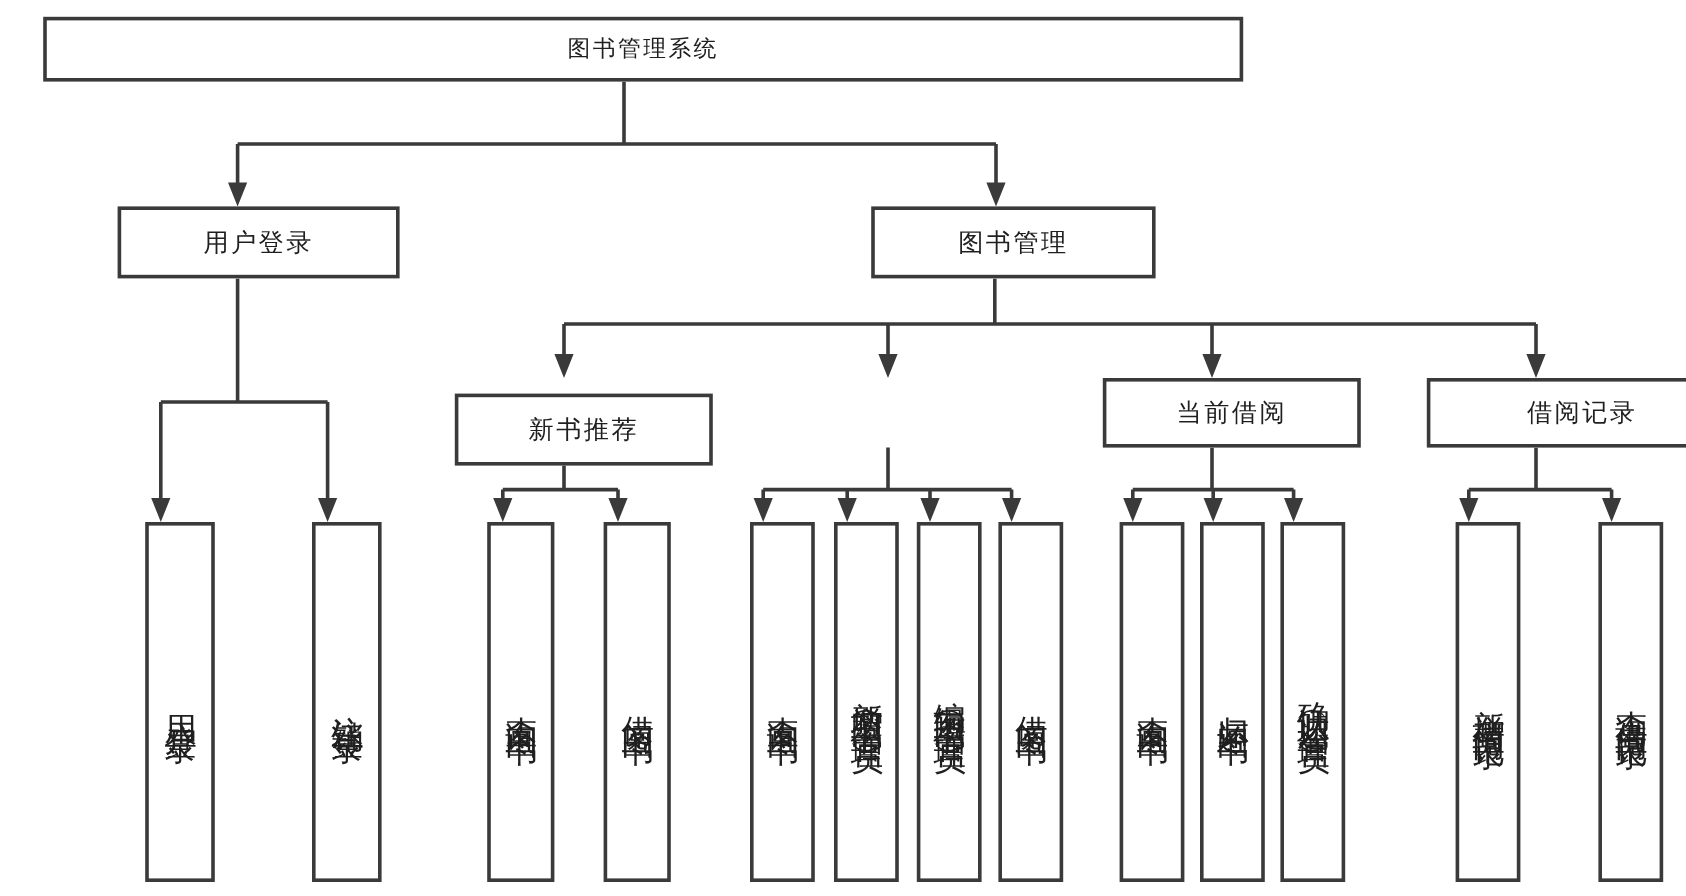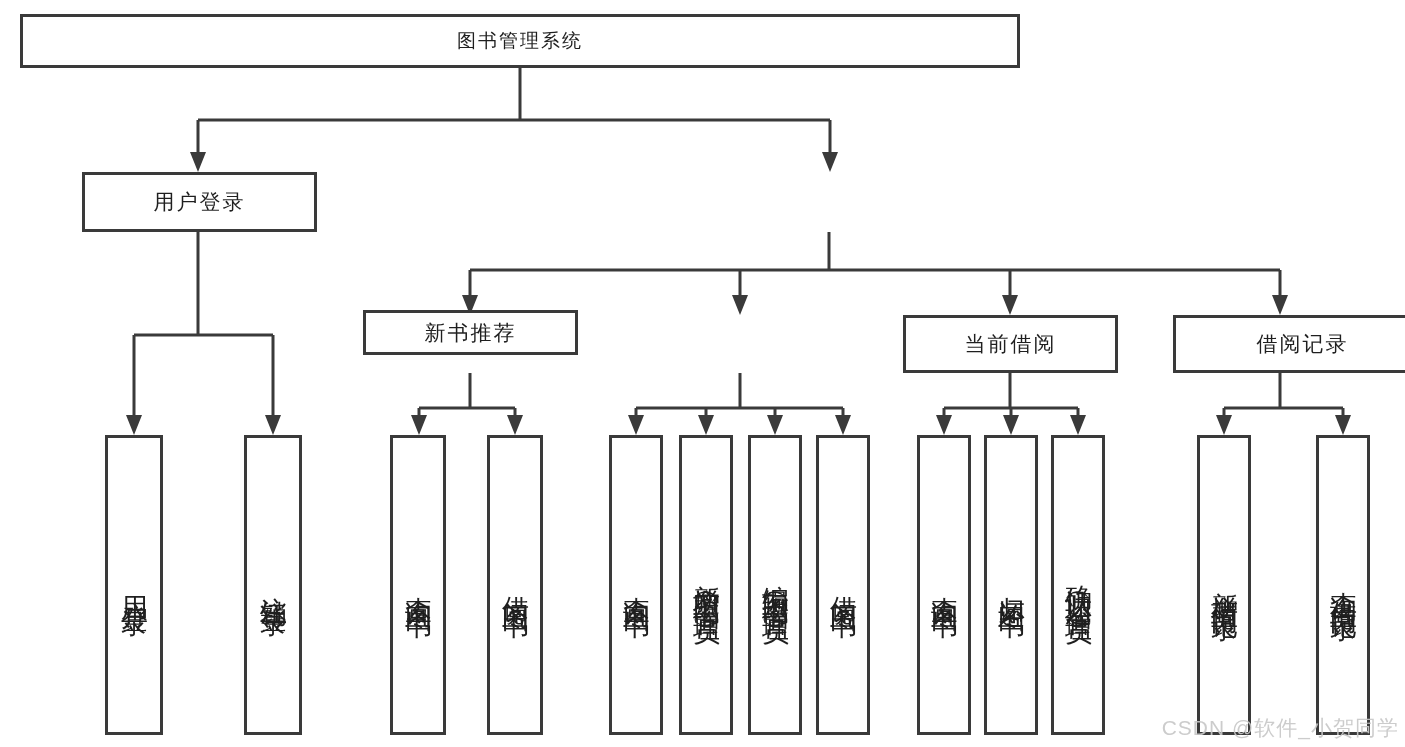--- a/index.html
+++ b/index.html
@@ -11,34 +11,35 @@
   html,body{margin:0;padding:0;background:var(--bg);}
   #stage{
     position:relative;width:1405px;height:747px;background:var(--bg);
     font-family:"Liberation Sans",sans-serif;overflow:hidden;
   }
   #connectors{position:absolute;left:0;top:0;width:1405px;height:747px;pointer-events:none;}
   .box{
     position:absolute;box-sizing:border-box;border:3px solid var(--line);
     background:#fff;display:flex;align-items:center;justify-content:center;
     color:var(--text);
+    margin-left:16px;
   }
   .root-label{font-size:19px;letter-spacing:2px;}
   .h-label{font-size:21px;letter-spacing:2px;}
   .leaf span{
     writing-mode:vertical-rl;text-orientation:mixed;
     font-size:27px;line-height:1;letter-spacing:5px;white-space:nowrap;
   }
   
   .n-root{left:20px;top:14px;width:1000px;height:54px;}
   
   .n-userlogin{left:82px;top:172px;width:235px;height:60px;}
   .n-bookmgmt{left:710px;top:172px;width:237px;height:60px;}
   
-  .n-newrec{left:363px;top:310px;width:215px;height:45px;}
+  .n-newrec{left:363px;top:328px;width:215px;height:60px;}
   .n-bookborrow{left:633px;top:315px;width:215px;height:58px;}
   .n-current{left:903px;top:315px;width:215px;height:58px;}
   .n-records{left:1173px;top:315px;width:259px;height:58px;}
   
   .leaf{top:435px;height:300px;width:58px;}
   .l-ul1{left:105px;}  .l-ul2{left:244px;}
   .l-nr1{left:390px;width:56px;} .l-nr2{left:487px;width:56px;}
   .l-bb1{left:609px;width:54px;} .l-bb2{left:679px;width:54px;}
   .l-bb3{left:748px;width:54px;} .l-bb4{left:816px;width:54px;}
   .l-cb1{left:917px;width:54px;} .l-cb2{left:984px;width:54px;} .l-cb3{left:1051px;width:54px;}
@@ -75,20 +76,21 @@
       M628 415 L644 415 L636 435 Z M698 415 L714 415 L706 435 Z
       M767 415 L783 415 L775 435 Z M835 415 L851 415 L843 435 Z
       M936 415 L952 415 L944 435 Z M1003 415 L1019 415 L1011 435 Z
       M1070 415 L1086 415 L1078 435 Z
       M1216 415 L1232 415 L1224 435 Z M1335 415 L1351 415 L1343 435 Z"></path>
   </svg>
 
   <div class="box n-root root-label">图书管理系统</div>
 
   <div class="box n-userlogin h-label">用户登录</div>
+  <div class="box n-bookmgmt h-label">图书管理</div>
 
   <div class="box n-newrec h-label">新书推荐</div>
   <div class="box n-current h-label">当前借阅</div>
   <div class="box n-records h-label">借阅记录</div>
 
   <div class="box leaf l-ul1">
     <span>用户登录</span>
     </div>
   <div class="box leaf l-ul2">
     <span>注销登录</span>
@@ -124,14 +126,13 @@
     <span>确认归还（管理员）</span>
     </div>
 
   <div class="box leaf l-br1">
     <span>新增借阅记录</span>
     </div>
   <div class="box leaf l-br2">
     <span>查询借阅记录</span>
     </div>
 
-  <div id="watermark">CSDN @软件_小贺同学</div>
 </div>
 
 </body></html>

